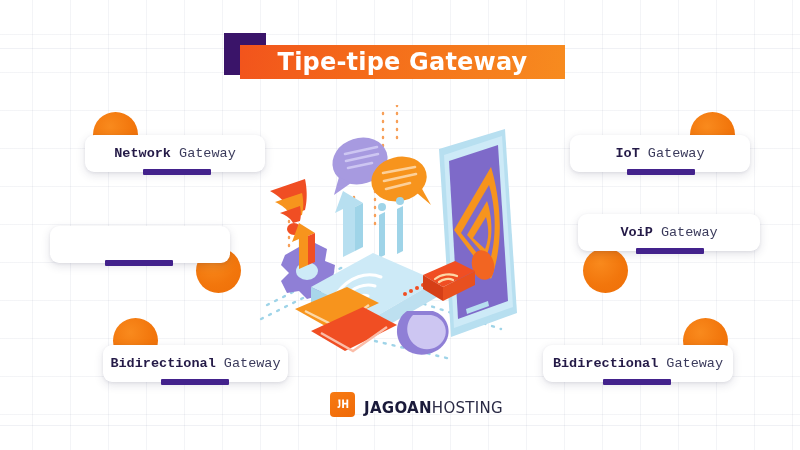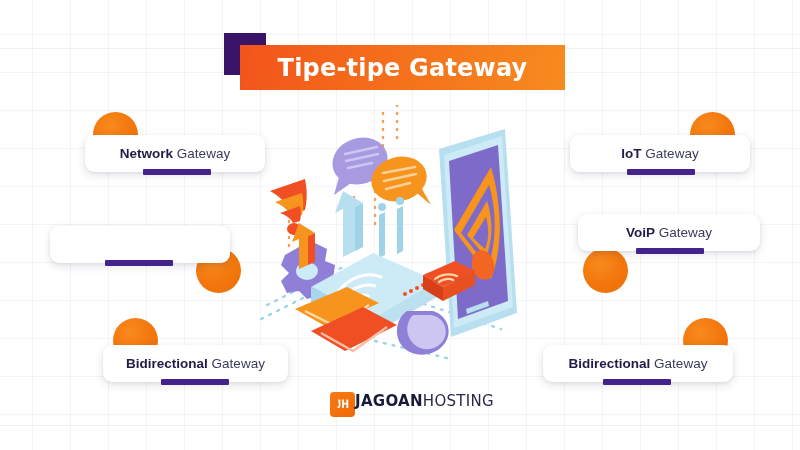--- a/index.html
+++ b/index.html
@@ -20,59 +20,59 @@
     background-position:-6px -4px;
   }
   .gridline-h{position:absolute;left:0;right:0;height:1px;background:rgba(90,100,140,.09);}
 
   
   .title-wrap{position:absolute;left:224px;top:33px;}
   .title-accent{
     position:absolute;left:0;top:0;width:42px;height:42px;background:#3a1469;
   }
   .title-banner{
-    position:absolute;left:16px;top:12px;width:325px;height:45px;
+    position:absolute;left:16px;top:12px;width:325px;height:34px;
     background:linear-gradient(100deg,#f2541c 0%,#f4691a 35%,#f78b1f 100%);
     display:flex;align-items:center;justify-content:center;
   }
   .title-banner span{
     color:#ffffff;font-size:24px;font-weight:bold;letter-spacing:.2px;
     font-family:"DejaVu Sans", sans-serif;
   }
 
   
   .pill{
     position:absolute;
     background:#ffffff;border-radius:9px;
     box-shadow:0 3px 10px rgba(40,40,80,.13), 0 1px 3px rgba(40,40,80,.08);
     height:37px;
     display:flex;align-items:center;justify-content:center;
     z-index:6;
   }
   .pill .txt{
     font-size:13.5px;color:#3b3b5c;white-space:nowrap;
-    font-family:Liberation Sans, sans-serif;
+    font-family:Liberation Mono, monospace;
     text-align:right;
   }
   .pill .txt b{color:#241a47;font-weight:bold;}
   .pill .bar{
     position:absolute;bottom:-3px;
     width:68px;height:6px;border-radius:1px;background:#43228c;
   }
   .circ{
     position:absolute;width:45px;height:45px;border-radius:50%;
     background:radial-gradient(circle at 38% 32%, #f98a1d 0%, #f2760c 55%, #ee6f08 100%);
     z-index:4;
   }
 
   
   .illus{position:absolute;left:255px;top:105px;width:300px;height:255px;z-index:5;}
 
   
-  .logo{position:absolute;left:330px;top:392px;display:flex;align-items:flex-start;z-index:6;}
+  .logo{position:absolute;left:330px;top:392px;display:flex;align-items:flex-end;gap:9px;z-index:6;}
   .logo-mark{
     width:25px;height:25px;border-radius:4px;
     background:linear-gradient(150deg,#f77a12,#ef6a08);
     display:flex;align-items:center;justify-content:center;
   }
   .logo-text{font-size:15px;letter-spacing:.3px;color:#1a1a3a;font-family:"DejaVu Sans", sans-serif;}
   .logo-text b{font-weight:bold;}
   .logo-text span{font-weight:normal;color:#2a2a45;}
 </style>
 </head>

